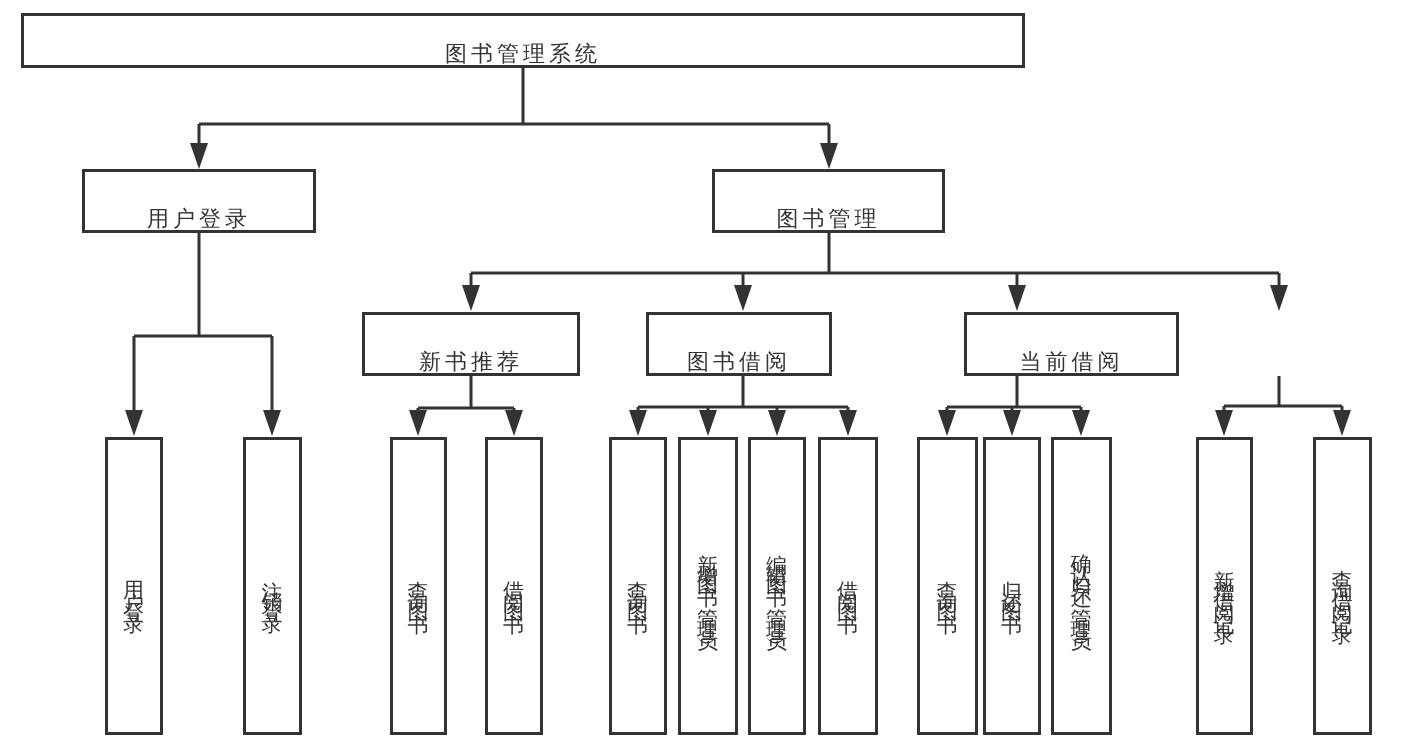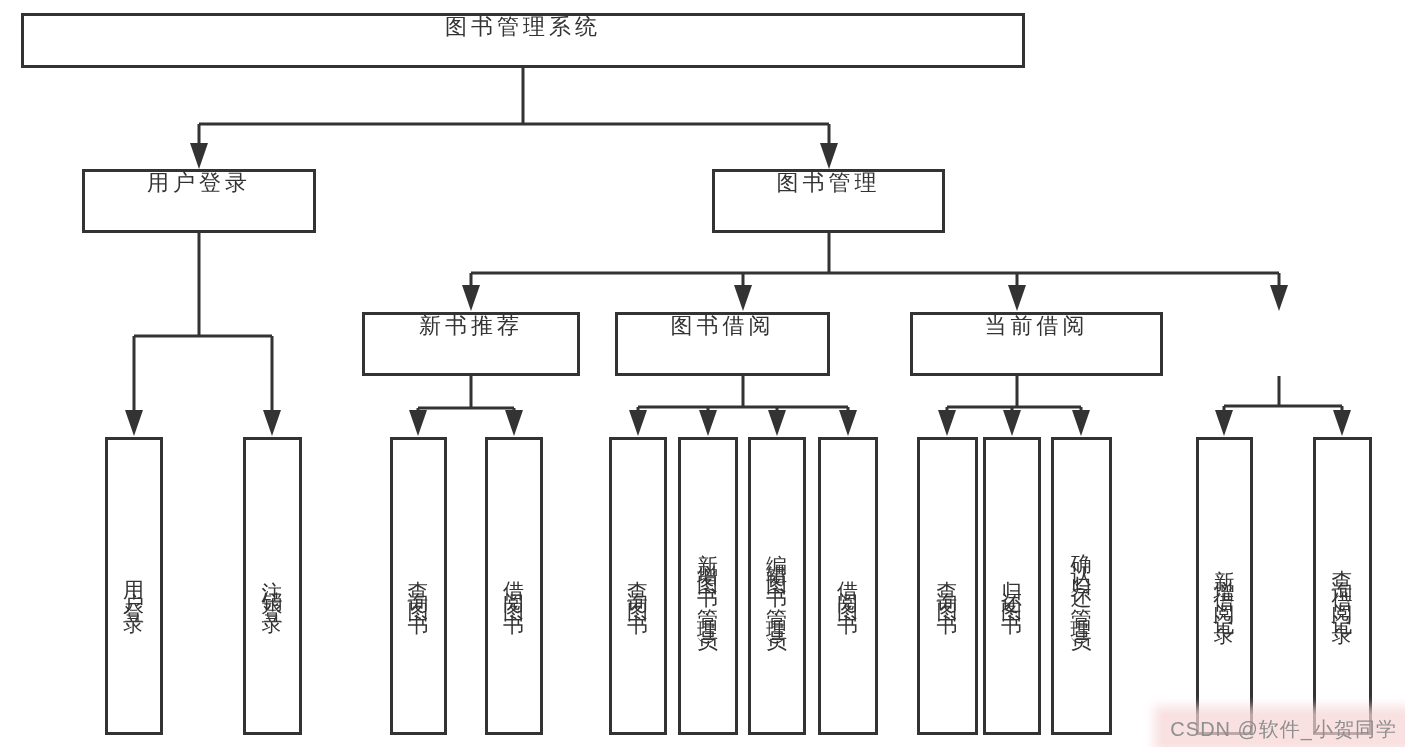--- a/index.html
+++ b/index.html
@@ -3,21 +3,21 @@
 <meta charset="utf-8">
 <style>
   html,body{margin:0;padding:0;background:#ffffff;}
   .canvas{
     position:relative;width:1405px;height:747px;background:#ffffff;
     font-family:"Liberation Sans",sans-serif;overflow:hidden;
   }
   .connectors{position:absolute;left:0;top:0;width:1405px;height:747px;}
   .hbox{
     position:absolute;background:#ffffff;border:3px solid #333333;
-    display:flex;align-items:flex-start;justify-content:center;box-sizing:border-box;
+    display:flex;align-items:flex-end;justify-content:center;box-sizing:border-box;
   }
   .hlabel{
     font-size:22px;color:#333333;letter-spacing:4px;white-space:nowrap;line-height:1;
   }
   .vbox{
     position:absolute;top:437px;height:298px;background:#ffffff;border:3px solid #333333;
     display:flex;align-items:center;justify-content:center;box-sizing:border-box;
   }
   .vlabel{
     writing-mode:vertical-rl;text-orientation:mixed;
@@ -75,24 +75,24 @@
   <div class="hbox" style="left:82px;top:169px;width:234px;height:64px">
     <span class="hlabel">用户登录</span>
   </div>
   <div class="hbox" style="left:362px;top:312px;width:218px;height:64px">
     <span class="hlabel">新书推荐</span>
   </div>
 
   <div class="hbox" style="left:712px;top:169px;width:233px;height:64px">
     <span class="hlabel">图书管理</span>
   </div>
-  <div class="hbox" style="left:615px;top:312px;width:215px;height:64px">
+  <div class="hbox" style="left:646px;top:312px;width:186px;height:64px">
     <span class="hlabel">图书借阅</span>
   </div>
-  <div class="hbox" style="left:910px;top:312px;width:253px;height:64px">
+  <div class="hbox" style="left:964px;top:312px;width:215px;height:64px">
     <span class="hlabel">当前借阅</span>
   </div>
 
   <div class="vbox" style="left:105px;width:58px">
     <span class="vlabel">用户登录</span>
   </div>
   <div class="vbox" style="left:243px;width:59px">
     <span class="vlabel">注销登录</span>
   </div>
 
@@ -126,15 +126,14 @@
     <span class="vlabel">确认归还（管理员）</span>
   </div>
 
   <div class="vbox" style="left:1196px;width:57px">
     <span class="vlabel">新增借阅记录</span>
   </div>
   <div class="vbox" style="left:1313px;width:59px">
     <span class="vlabel">查询借阅记录</span>
   </div>
 
-  <div class="watermark">CSDN @软件_小贺同学</div>
 
 </div>
 
 </body></html>

